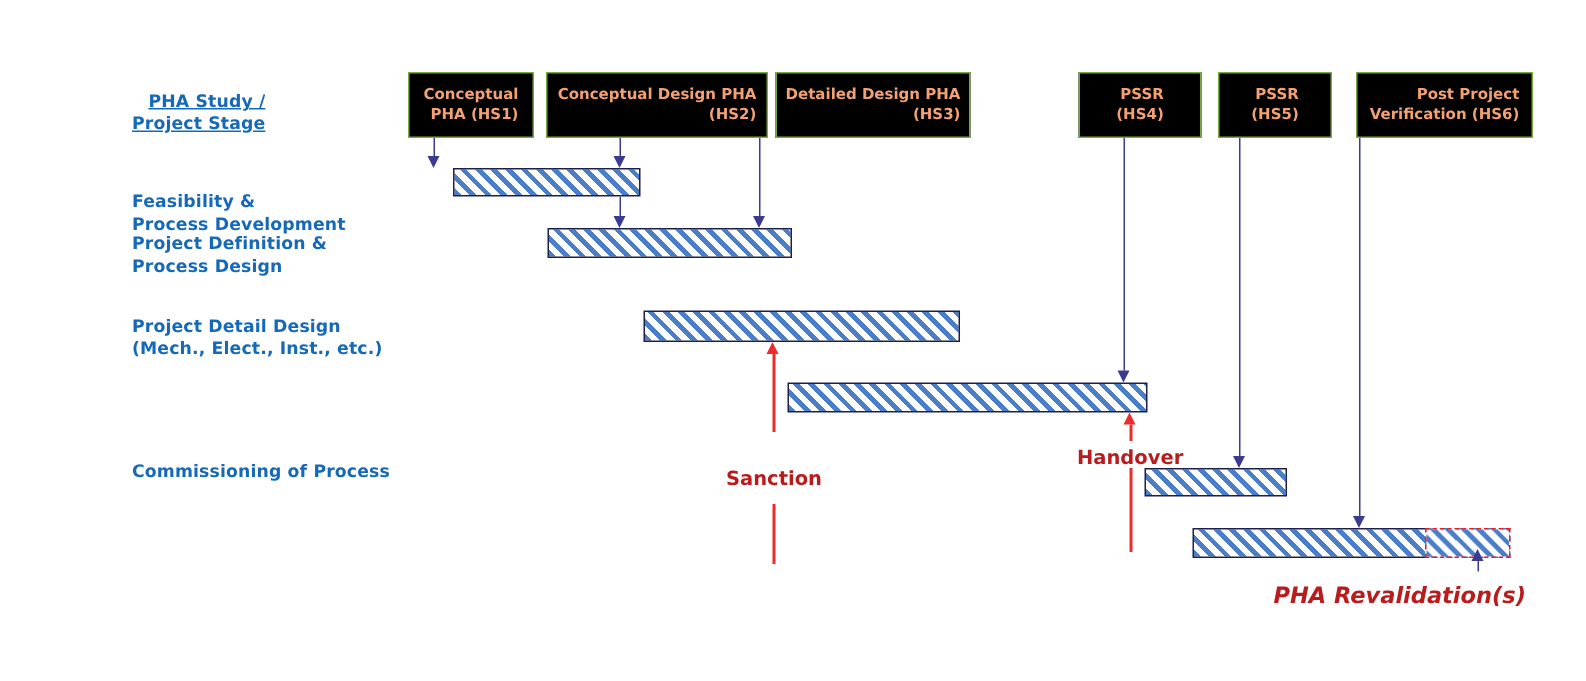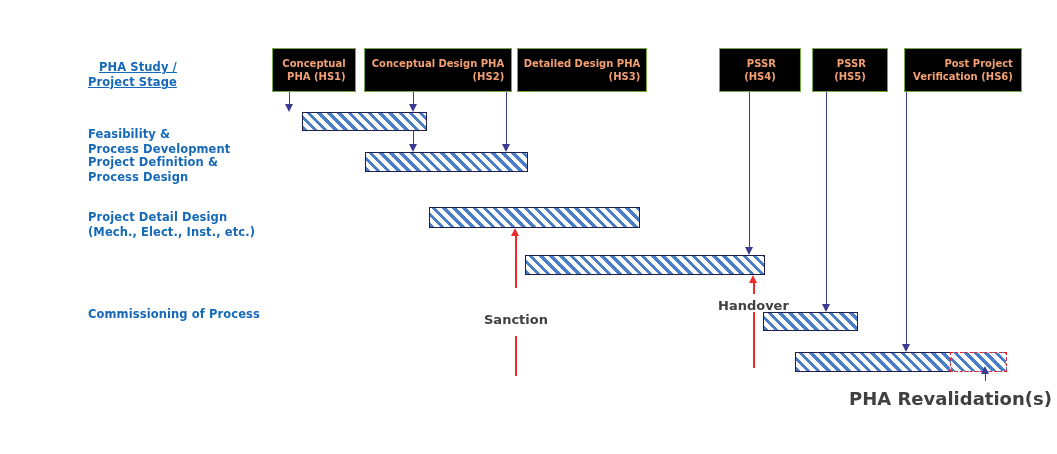--- a/index.html
+++ b/index.html
@@ -109,27 +109,28 @@
     width: 0;
     height: 0;
     border-left: 4.5px solid transparent;
     border-right: 4.5px solid transparent;
     border-bottom: 8px solid #ED2B2B;
   }
 
   
   .annot {
     position: absolute;
-    color: #404040;
+    color: #b91c1c;
     font-weight: bold;
     font-size: 13px;
     white-space: nowrap;
   }
   .annot.big {
-    font-size: 18px;
+    font-size: 15px;
+    font-style: italic;
   }
 </style>
 </head>
 <body>
 
 <div id="canvas">
 
   <div class="col-title" style="left:88px; top:60px;">PHA Study /
 Project Stage</div>
 

